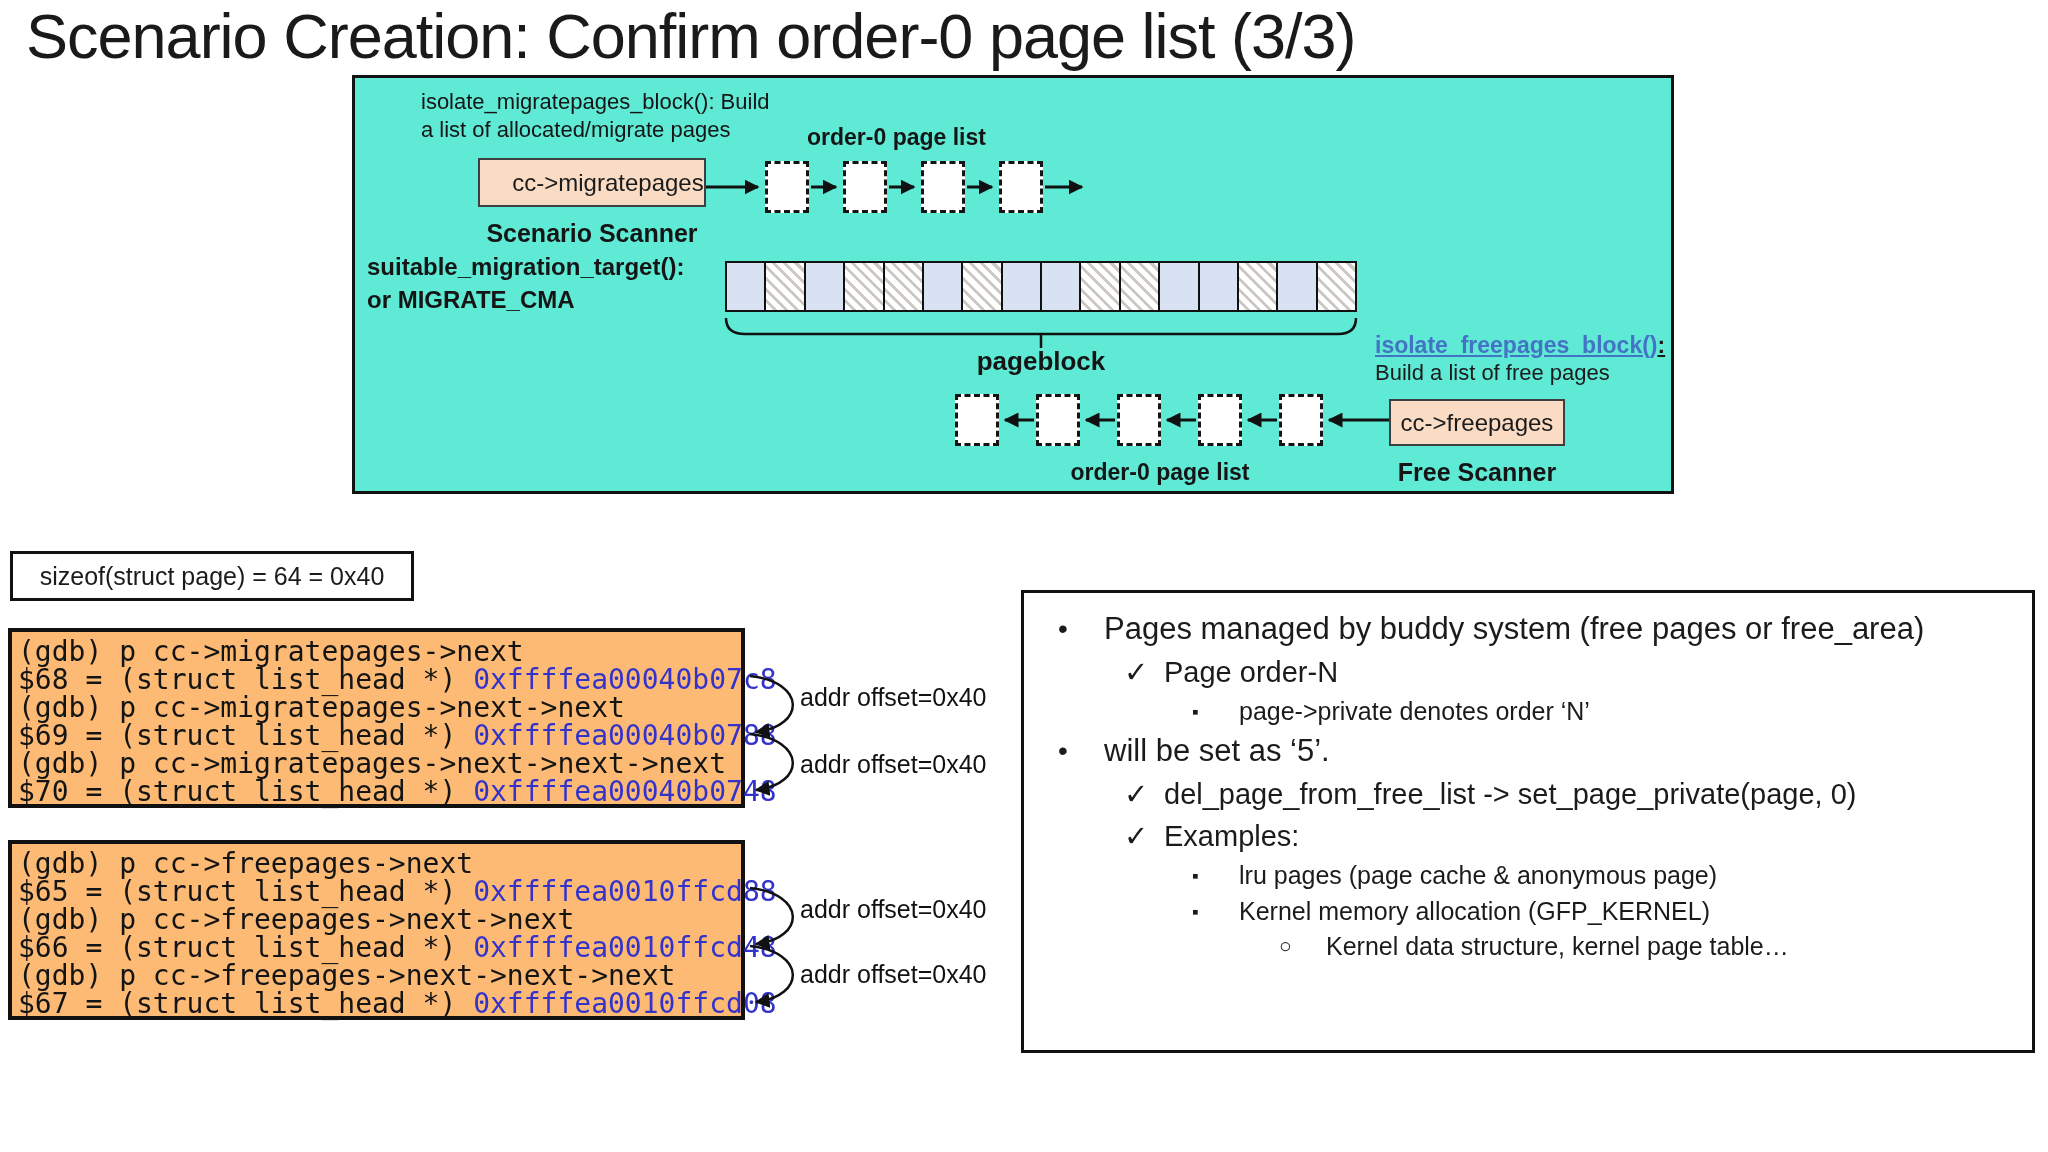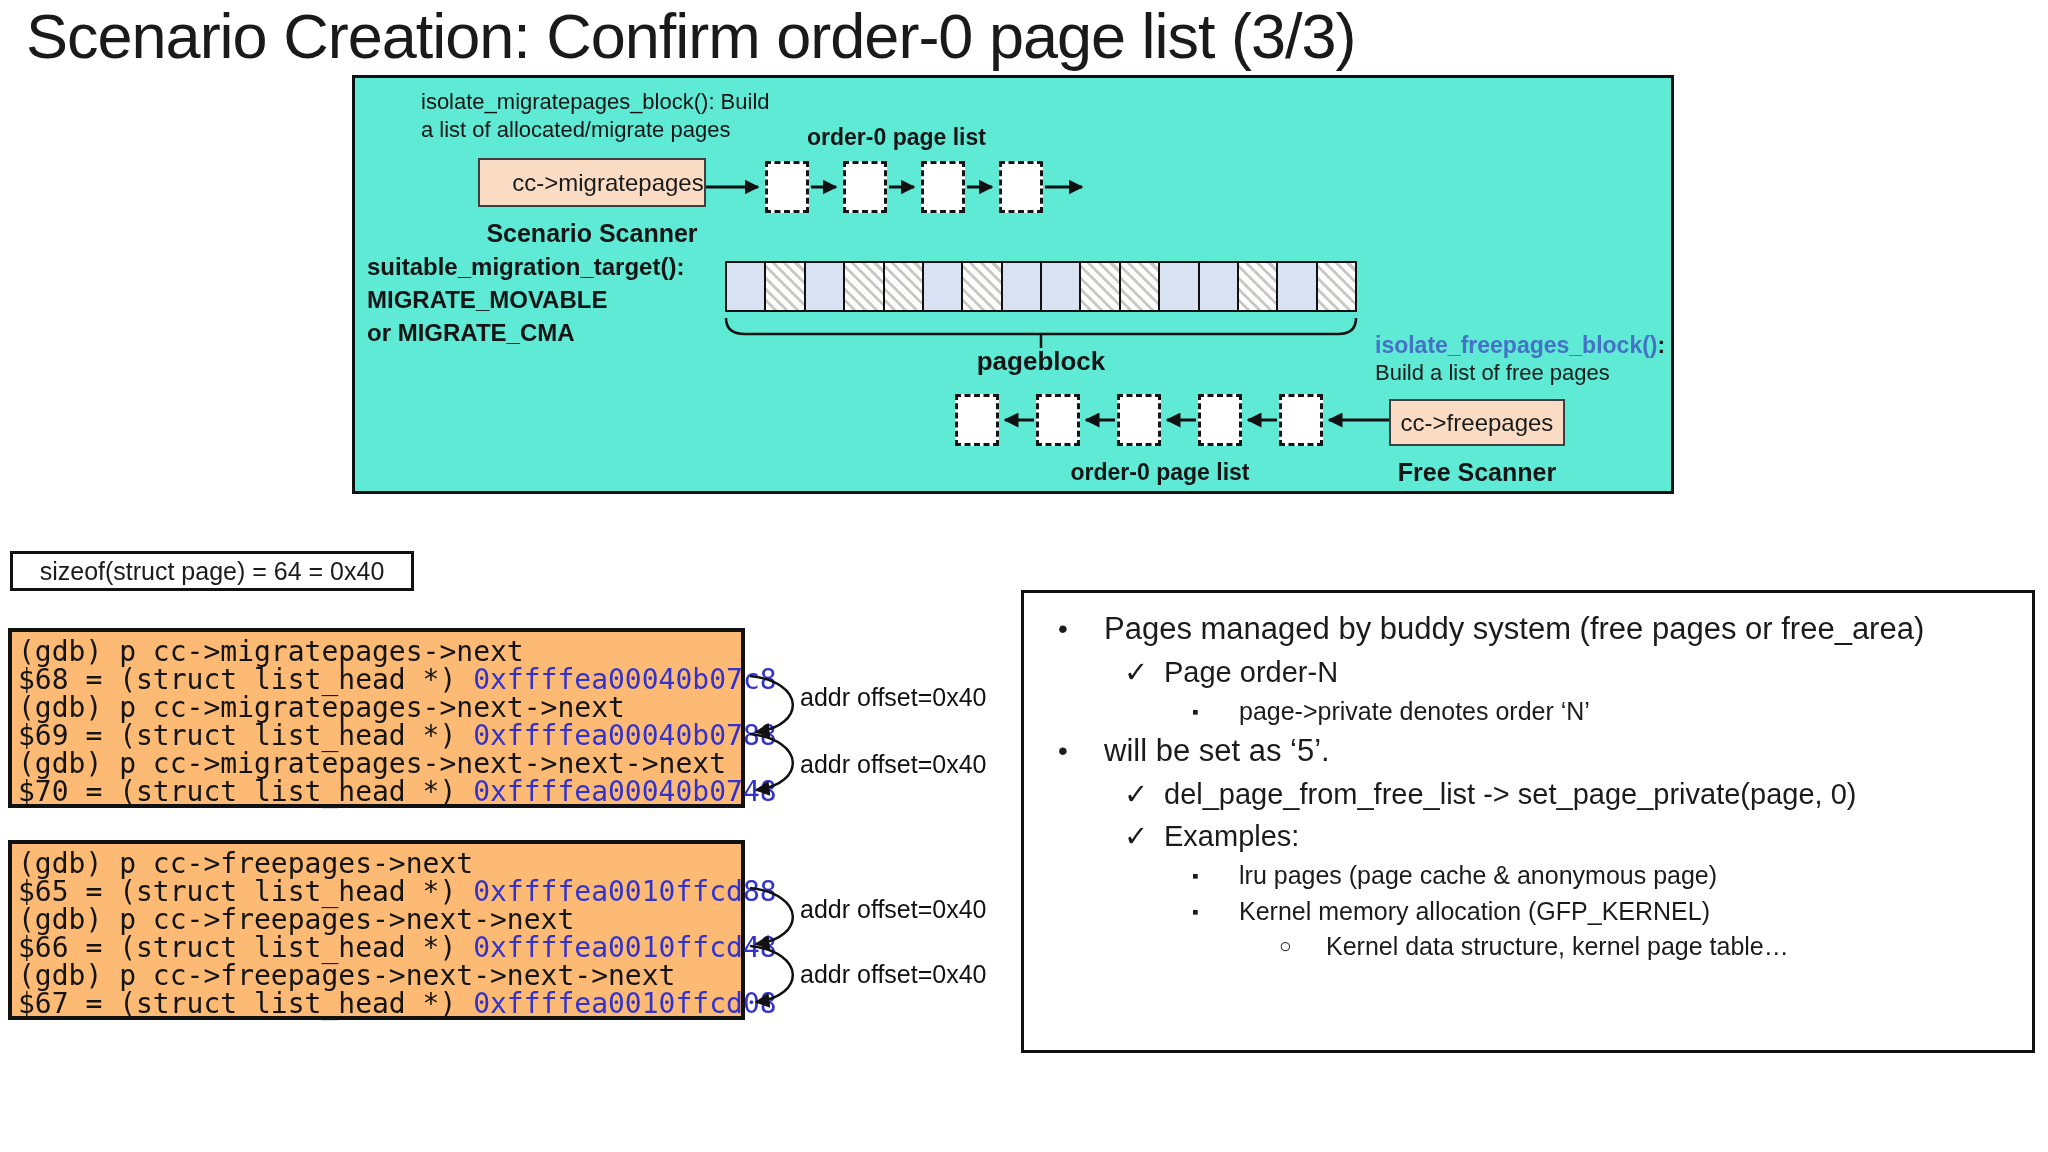--- a/index.html
+++ b/index.html
@@ -20,26 +20,26 @@
   .peach { background:#fadcc5; border:2.5px solid #3f3f3f; display:flex; align-items:center;
            justify-content:center; font-size:24px; color:#1b1b1b; box-sizing:border-box; }
   .chain { display:flex; }
   .dashed-box { width:44px; height:52px; border:3px dashed #141414; background:#fff; box-sizing:border-box; }
   .pbrow { display:flex; border:2px solid #111; box-sizing:border-box; }
   .pb-cell { flex:1; height:100%; box-sizing:border-box; border-left:2px solid #111; }
   .pb-cell:first-child { border-left:none; }
   .pb-blue { background:#d9e2f3; }
   .pb-hatch { background:repeating-linear-gradient(45deg,#ffffff 0 5px,#ccc9c4 5px 8px); }
   .blue { color:#4472c4; }
-  .bold { font-weight:bold; }
+  .bold { font-weight:bold;text-decoration:underline; }
   .fannot { font-size:22px; line-height:28px; }
   .fannot .head { font-size:23px; }
 
   
-  .noteb { position:absolute; left:10px; top:551px; width:404px; height:40px; border:3px solid #111;
+  .noteb { position:absolute; left:10px; top:551px; width:404px; height:50px; border:3px solid #111;
            display:flex; align-items:center; justify-content:center; font-size:25px; box-sizing:border-box; }
   .gdb { position:absolute; border:4px solid #111; background:#fdba74; box-sizing:border-box;
          font-family:"DejaVu Sans Mono","Liberation Mono",monospace; font-size:28px; line-height:28px;
          padding:6px 0 16px 6px; white-space:nowrap; color:#141414; }
   .addr { color:#3333cc; }
   .offlabel { position:absolute; font-size:25px; color:#111; white-space:nowrap; }
   .pagesvg { position:absolute; left:0; top:0; width:2048px; height:1152px; pointer-events:none; }
 
   
   .rbox { position:absolute; left:1021px; top:590px; width:1014px; height:463px; border:3px solid #111;
@@ -105,21 +105,20 @@
         <div class="dashed-box"></div>
         <div class="dashed-box"></div>
         <div class="dashed-box"></div>
         <div class="dashed-box"></div>
       </div>
 
     <div class="blabel center" style="left:123px; top:141px; width:228px; font-size:25px;">Scenario Scanner</div>
 
     <div class="bleft" style="left:12px; top:172px;">
       <div>suitable_migration_target():</div>
-      <div>MIGRATE_MOVABLE</div>
       <div>or MIGRATE_CMA</div>
     </div>
 
     <div class="pbrow" style="left:370px; top:183px; width:632px; height:51px;">
         <div class="pb-cell pb-blue"></div>
         <div class="pb-cell pb-hatch"></div>
         <div class="pb-cell pb-blue"></div>
         <div class="pb-cell pb-hatch"></div>
         <div class="pb-cell pb-hatch"></div>
         <div class="pb-cell pb-blue"></div>

